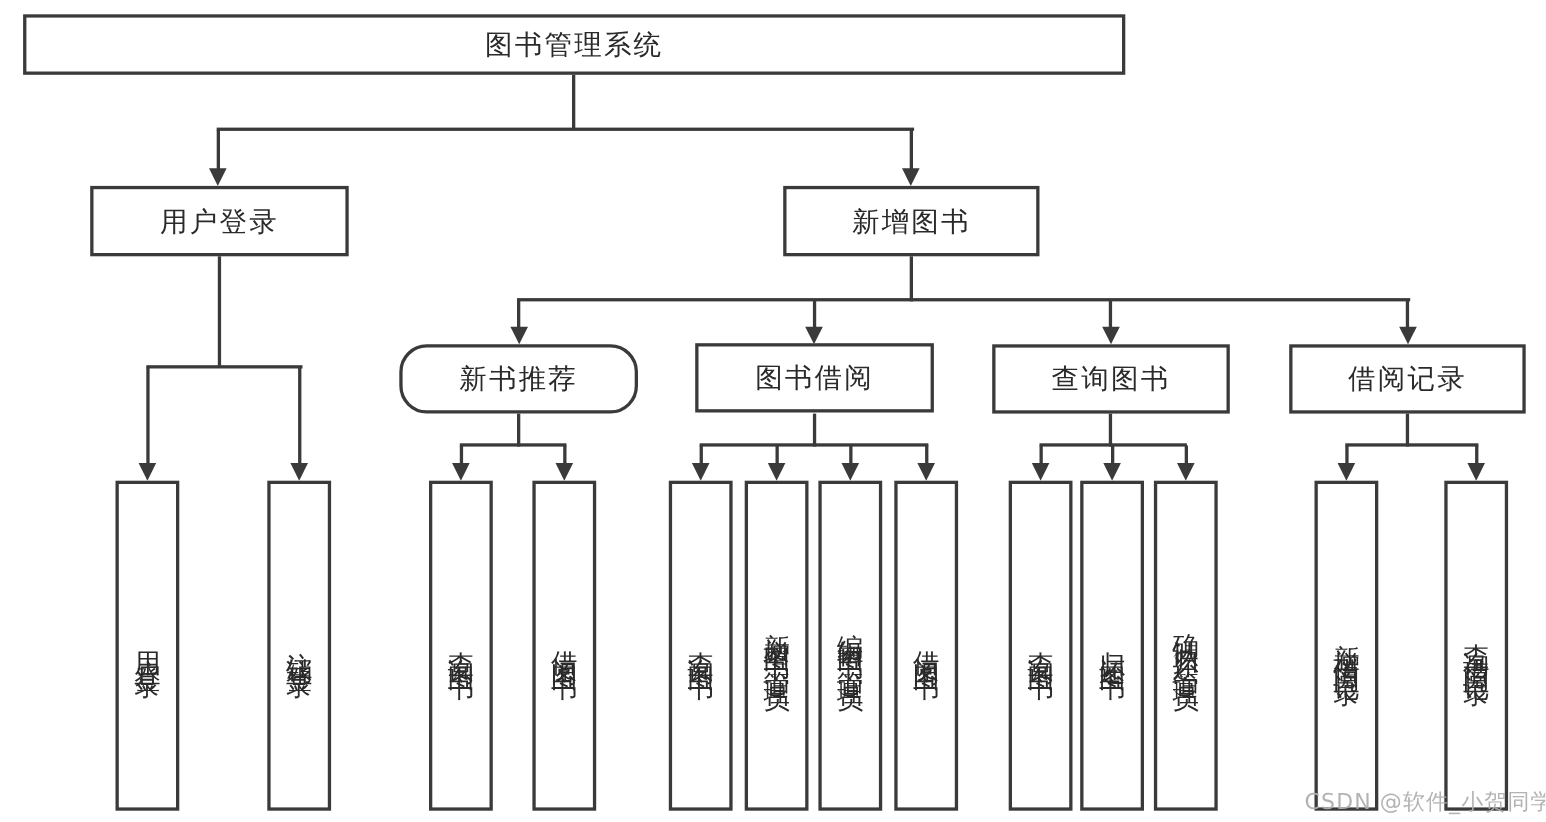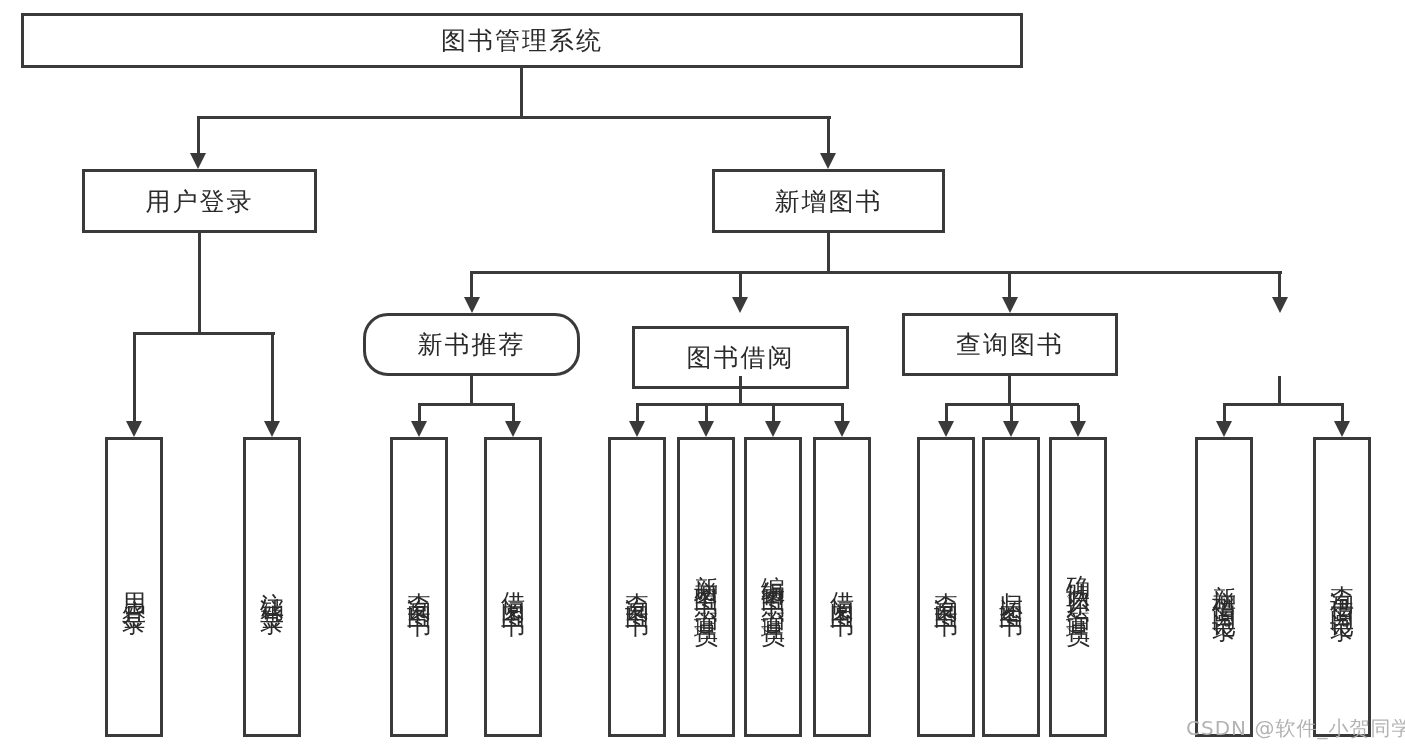--- a/index.html
+++ b/index.html
@@ -93,25 +93,28 @@
   <div class="lv" style="left:739px;top:273px;height:27px;"></div>
   <div class="ah" style="left:732px;top:297px;"></div>
   <div class="lv" style="left:1008px;top:273px;height:27px;"></div>
   <div class="ah" style="left:1002px;top:297px;"></div>
   <div class="lv" style="left:1278px;top:273px;height:27px;"></div>
   <div class="ah" style="left:1272px;top:297px;"></div>
 
   <div class="box" style="left:363px;top:313px;width:217px;height:63px;border-radius:25px;">
     <span class="lbl">新书推荐</span>
   </div>
-  <div class="box" style="left:632px;top:326px;width:217px;height:63px;">
+  <div class="box" style="left:632px;top:312px;width:217px;height:63px;">
     <span class="lbl">图书借阅</span>
   </div>
   <div class="box" style="left:902px;top:313px;width:216px;height:63px;">
     <span class="lbl">查询图书</span>
+  </div>
+  <div class="box" style="left:1172px;top:313px;width:215px;height:63px;">
+    <span class="lbl">借阅记录</span>
   </div>
 
   <div class="lv" style="left:470px;top:376px;height:30px;"></div>
   <div class="lh" style="left:418px;top:403px;width:97px;"></div>
   <div class="lv" style="left:418px;top:405px;height:18px;"></div>
   <div class="ah" style="left:411px;top:421px;"></div>
   <div class="lv" style="left:512px;top:405px;height:18px;"></div>
   <div class="ah" style="left:505px;top:421px;"></div>
 
   <div class="lv" style="left:739px;top:376px;height:30px;"></div>

